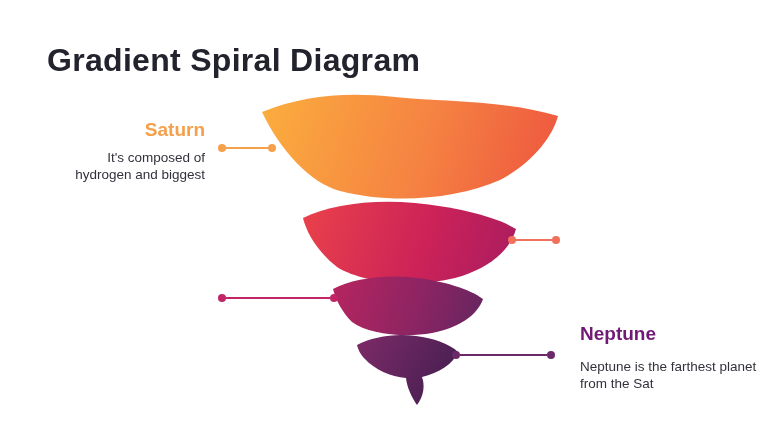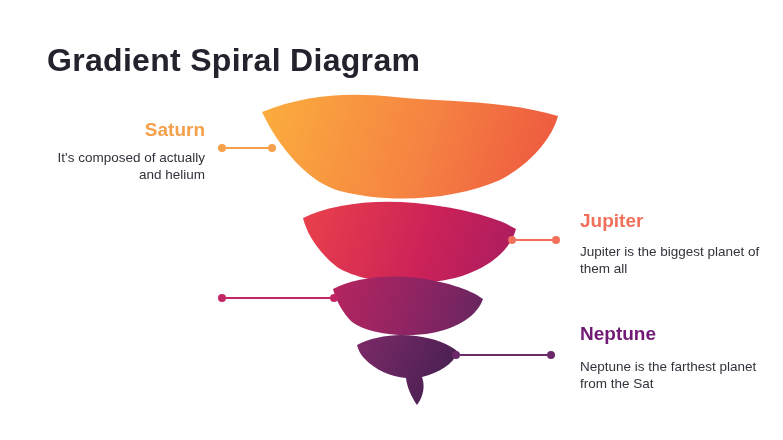--- a/index.html
+++ b/index.html
@@ -138,27 +138,23 @@
 
     <g stroke="#6B2969" fill="#6B2969">
       <line x1="460" y1="355" x2="547" y2="355" stroke-width="2"></line>
       <circle cx="456" cy="355" r="4" stroke="none"></circle>
       <circle cx="551" cy="355" r="4" stroke="none"></circle>
     </g>
   </svg>
 
   <div class="callout left saturn">
     <div class="callout-title">Saturn</div>
-    <p class="callout-desc">It's composed of actually and helium</p>
+    <p class="callout-desc">It's composed of hydrogen and biggest</p>
   </div>
 
-  <div class="callout right jupiter">
-    <div class="callout-title">Jupiter</div>
-    <p class="callout-desc">Jupiter is the biggest planet of them all</p>
-  </div>
 
   <div class="callout left mars">
   </div>
 
   <div class="callout right neptune">
     <div class="callout-title">Neptune</div>
     <p class="callout-desc">Neptune is the farthest planet from the Sat</p>
   </div>
 
 </div>

